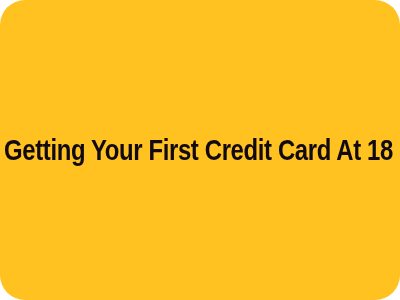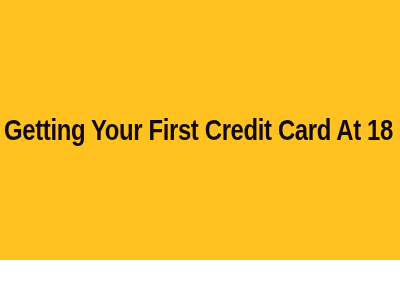--- a/index.html
+++ b/index.html
@@ -10,26 +10,27 @@
   body {
     width: 400px;
     height: 300px;
     overflow: hidden;
     font-family: "Liberation Sans", sans-serif;
   }
   #title-card {
     position: relative;
     box-sizing: border-box;
     width: 400px;
-    height: 260px;
+    height: 300px;
     background: #FFC221;
     display: flex;
     align-items: center;
     justify-content: flex-start;
     overflow: hidden;
+    border-radius: 25px;
   }
   #headline {
     display: block;
     width: 100%;
     box-sizing: border-box;
     padding: 0 2px 0 5px;
     margin: 0;
     color: #120A12;
     font-family: "Liberation Sans", sans-serif;
     font-weight: 700;

